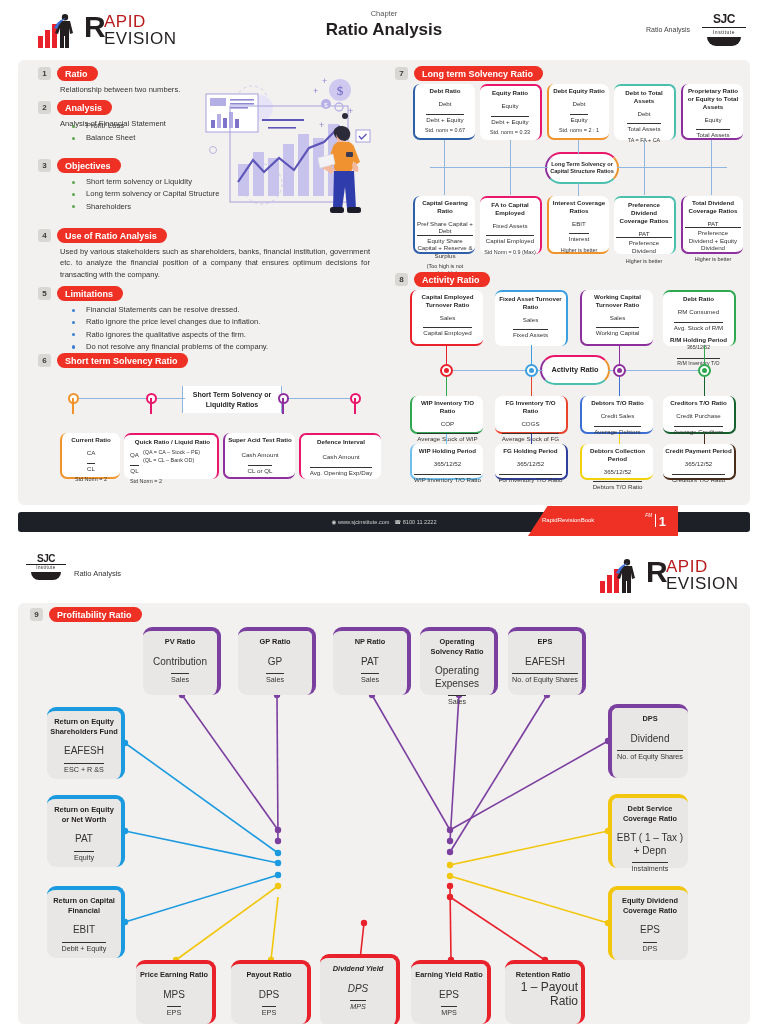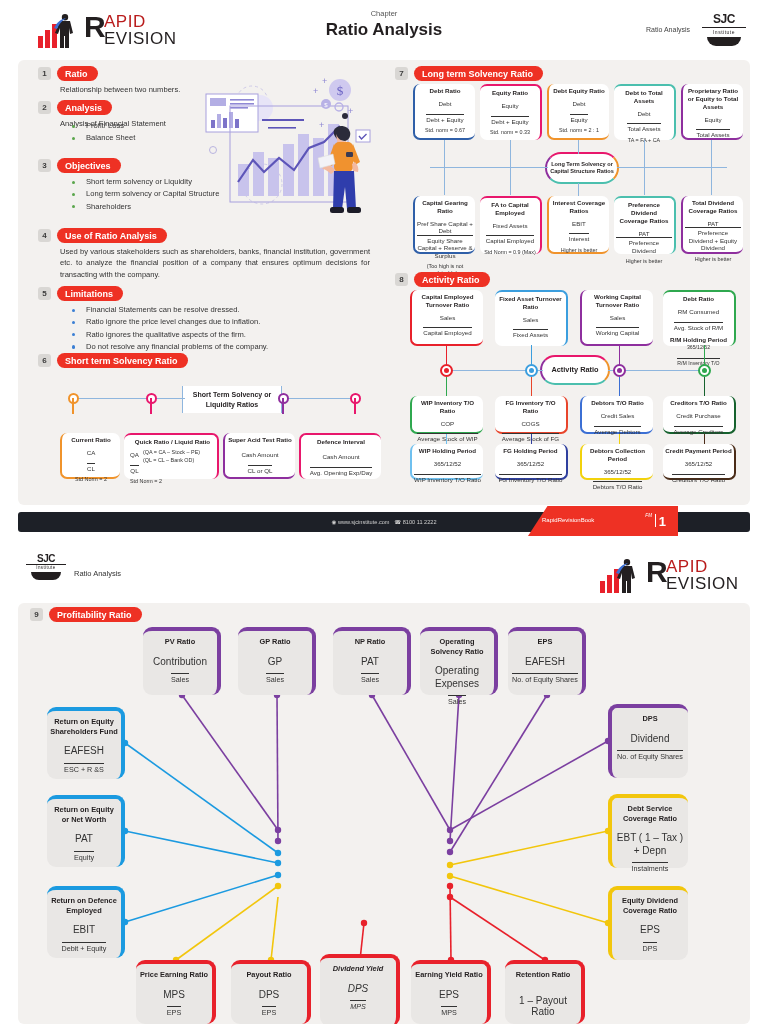--- a/index.html
+++ b/index.html
@@ -65,21 +65,21 @@
   .card .x { font-size:5.4px; color:#333; margin-top:1.5px; line-height:1.2; }
   .frac { display:inline-block; text-align:center; }
 
   
   .card2 { position:absolute; background:#e9e7e5; border-radius:9px;
            text-align:center; padding:6px 3px; }
   .card2 .t { font-size:7.4px; font-weight:bold; color:#231f20; line-height:1.3; }
   .card2 .n { font-size:10px; color:#333; margin-top:6px; line-height:1.25; }
   .card2 .d { font-size:7.2px; color:#333; border-top:.9px solid #333;
               display:inline-block; padding-top:1px; line-height:1.25; }
-  .card2 .plain { font-size:10px; color:#333; margin-top:15px; }
+  .card2 .plain { font-size:12px; color:#333; margin-top:0;text-align:right; }
   .hub { position:absolute; background:#fff; display:flex; align-items:center;
          justify-content:center; text-align:center; font-weight:bold; }
   .line { position:absolute; background:#8fb6de; }
   .dot { position:absolute; border-radius:50%; }
 
   
   .foot { position:absolute; left:18px; top:512px; width:732px; height:20px;
           background:#1d2027; border-radius:3px; }
   .foot .ctr { position:absolute; left:50%; top:50%; transform:translate(-50%,-50%);
                font-size:5.6px; color:#cfcfcf; white-space:nowrap; }
@@ -471,21 +471,21 @@
   <div id="p2top">
       <div class="card2" style="left: 143px; top: 82px; width: 78px; height: 68px; border-right: 4px solid rgb(123, 63, 160); border-top: 4px solid rgb(123, 63, 160); border-bottom: none; border-left: none; border-image: initial;"><div class="t">PV Ratio</div><div class="frac" style="margin-top: 3px;"><div class="n">Contribution</div><div class="d">Sales</div></div></div>
       <div class="card2" style="left: 238px; top: 82px; width: 78px; height: 68px; border-right: 4px solid rgb(123, 63, 160); border-top: 4px solid rgb(123, 63, 160); border-bottom: none; border-left: none; border-image: initial;"><div class="t">GP Ratio</div><div class="frac" style="margin-top: 3px;"><div class="n">GP</div><div class="d">Sales</div></div></div>
       <div class="card2" style="left: 333px; top: 82px; width: 78px; height: 68px; border-right: 4px solid rgb(123, 63, 160); border-top: 4px solid rgb(123, 63, 160); border-bottom: none; border-left: none; border-image: initial;"><div class="t">NP Ratio</div><div class="frac" style="margin-top: 3px;"><div class="n">PAT</div><div class="d">Sales</div></div></div>
       <div class="card2" style="left: 420px; top: 82px; width: 78px; height: 68px; border-right: 4px solid rgb(123, 63, 160); border-top: 4px solid rgb(123, 63, 160); border-bottom: none; border-left: none; border-image: initial;"><div class="t">Operating Solvency Ratio</div><div class="frac" style="margin-top: 3px;"><div class="n">Operating Expenses</div><div class="d">Sales</div></div></div>
       <div class="card2" style="left: 508px; top: 82px; width: 78px; height: 68px; border-right: 4px solid rgb(123, 63, 160); border-top: 4px solid rgb(123, 63, 160); border-bottom: none; border-left: none; border-image: initial;"><div class="t">EPS</div><div class="frac" style="margin-top: 3px;"><div class="n">EAFESH</div><div class="d">No. of Equity Shares</div></div></div>
     </div>
   <div id="p2left">
       <div class="card2" style="left: 47px; top: 162px; width: 78px; height: 72px; border-right: 4px solid rgb(27, 154, 224); border-top: 4px solid rgb(27, 154, 224); border-bottom: none; border-left: none; border-image: initial;"><div class="t">Return on Equity Shareholders Fund</div><div class="frac" style="margin-top: 3px;"><div class="n">EAFESH</div><div class="d">ESC + R &amp;S</div></div></div>
       <div class="card2" style="left: 47px; top: 250px; width: 78px; height: 72px; border-right: 4px solid rgb(27, 154, 224); border-top: 4px solid rgb(27, 154, 224); border-bottom: none; border-left: none; border-image: initial;"><div class="t">Return on Equity or Net Worth</div><div class="frac" style="margin-top: 3px;"><div class="n">PAT</div><div class="d">Equity</div></div></div>
-      <div class="card2" style="left: 47px; top: 341px; width: 78px; height: 72px; border-right: 4px solid rgb(27, 154, 224); border-top: 4px solid rgb(27, 154, 224); border-bottom: none; border-left: none; border-image: initial;"><div class="t">Return on Defence Employed</div><div class="frac" style="margin-top: 3px;"><div class="n">EBIT</div><div class="d">Debit + Equity</div></div></div>
+      <div class="card2" style="left: 47px; top: 341px; width: 78px; height: 72px; border-right: 4px solid rgb(27, 154, 224); border-top: 4px solid rgb(27, 154, 224); border-bottom: none; border-left: none; border-image: initial;"><div class="t">Return on Capital Financial</div><div class="frac" style="margin-top: 3px;"><div class="n">EBIT</div><div class="d">Debit + Equity</div></div></div>
     </div>
   <div id="p2right">
       <div class="card2" style="left: 608px; top: 159px; width: 80px; height: 74px; border-left: 4px solid rgb(123, 63, 160); border-top: 4px solid rgb(123, 63, 160); border-right: none; border-bottom: none; border-image: initial;"><div class="t">DPS</div><div class="frac" style="margin-top: 3px;"><div class="n">Dividend</div><div class="d">No. of Equity Shares</div></div></div>
       <div class="card2" style="left: 608px; top: 249px; width: 80px; height: 74px; border-left: 4px solid rgb(242, 198, 12); border-top: 4px solid rgb(242, 198, 12); border-right: none; border-bottom: none; border-image: initial;"><div class="t">Debt Service Coverage Ratio</div><div class="frac" style="margin-top: 3px;"><div class="n">EBT ( 1 – Tax ) + Depn</div><div class="d">Instalments</div></div></div>
       <div class="card2" style="left: 608px; top: 341px; width: 80px; height: 74px; border-left: 4px solid rgb(242, 198, 12); border-top: 4px solid rgb(242, 198, 12); border-right: none; border-bottom: none; border-image: initial;"><div class="t">Equity Dividend Coverage Ratio</div><div class="frac" style="margin-top: 3px;"><div class="n">EPS</div><div class="d">DPS</div></div></div>
     </div>
   <div id="p2bot">
       <div class="card2" style="left: 136px; top: 415px; width: 80px; height: 64px; border-right: 4px solid rgb(232, 33, 43); border-top: 4px solid rgb(232, 33, 43); border-bottom: none; border-left: none; border-image: initial;"><div class="t">Price Earning Ratio</div><div class="frac" style="margin-top: 3px;"><div class="n">MPS</div><div class="d">EPS</div></div></div>
       <div class="card2" style="left: 231px; top: 415px; width: 80px; height: 64px; border-right: 4px solid rgb(232, 33, 43); border-top: 4px solid rgb(232, 33, 43); border-bottom: none; border-left: none; border-image: initial;"><div class="t">Payout Ratio</div><div class="frac" style="margin-top: 3px;"><div class="n">DPS</div><div class="d">EPS</div></div></div>
       <div class="card2" style="left: 320px; top: 409px; width: 80px; height: 72px; border-right: 4px solid rgb(232, 33, 43); border-top: 4px solid rgb(232, 33, 43); border-bottom: none; border-left: none; border-image: initial; font-style: italic;"><div class="t">Dividend Yield</div><div class="frac" style="margin-top: 3px;"><div class="n">DPS</div><div class="d">MPS</div></div></div>

